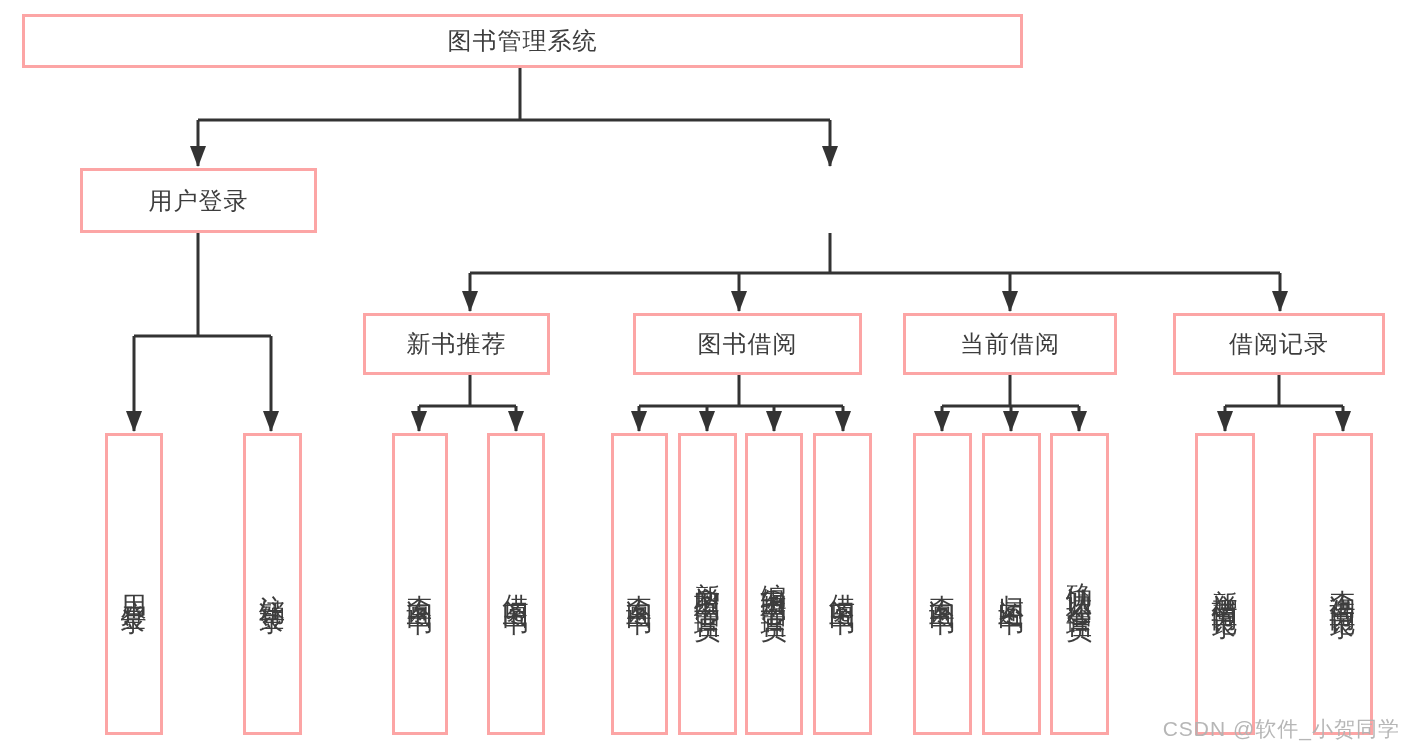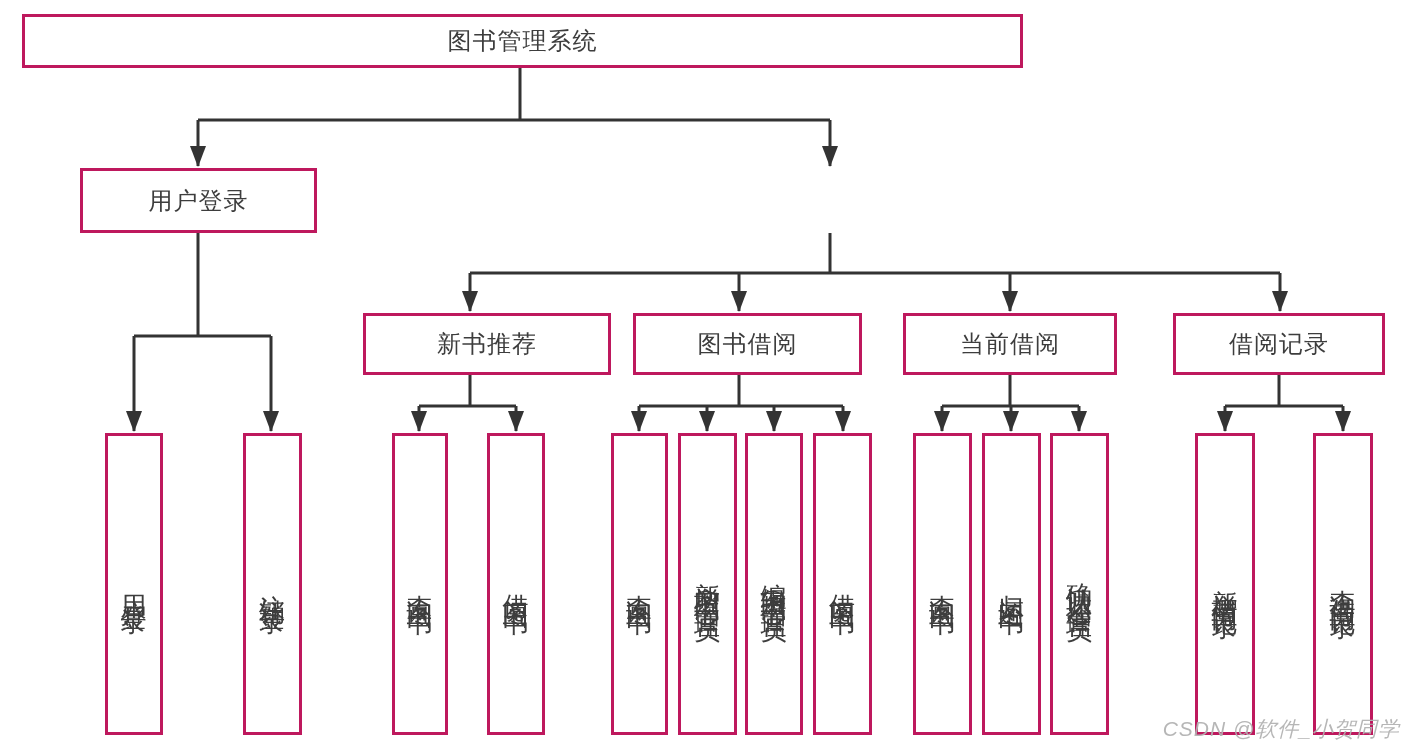--- a/index.html
+++ b/index.html
@@ -28,21 +28,21 @@
   }
   .connectors .arrows line {
     stroke: #333333;
     stroke-width: 3;
     marker-end: url(#arr);
   }
   .node {
     position: absolute;
     box-sizing: border-box;
     background: #ffffff;
-    border: 3px solid #be185d;
+    border: 3px solid #fca5a5;
     display: flex;
     align-items: center;
     justify-content: center;
     color: #3d3d3d;
     z-index: 1;
   }
   .hlabel {
     font-size: 24px;
     letter-spacing: 1px;
     white-space: nowrap;
@@ -57,21 +57,20 @@
   }
   .watermark {
     position: absolute;
     right: 5px;
     bottom: 4px;
     font-size: 21px;
     color: rgba(178, 178, 178, 0.95);
     letter-spacing: 1px;
     z-index: 5;
     white-space: nowrap;
-    font-style: italic;
   }
 </style>
 </head>
 <body>
 
 <div class="stage">
 
   <svg class="connectors" width="1405" height="747" viewBox="0 0 1405 747">
     <defs>
       <marker id="arr" viewBox="0 0 21 16" markerWidth="21" markerHeight="16" refX="20" refY="8" orient="auto" markerUnits="userSpaceOnUse">
@@ -119,21 +118,21 @@
   </svg>
 
   <div class="node" style="left:22px; top:14px; width:1001px; height:54px">
     <span class="hlabel">图书管理系统</span>
   </div>
 
   <div class="node" style="left:80px; top:168px; width:237px; height:65px">
     <span class="hlabel">用户登录</span>
   </div>
 
-  <div class="node" style="left:363px; top:313px; width:248px; height:62px">
+  <div class="node" style="left:363px; top:313px; width:187px; height:62px">
     <span class="hlabel">新书推荐</span>
   </div>
   <div class="node" style="left:633px; top:313px; width:229px; height:62px">
     <span class="hlabel">图书借阅</span>
   </div>
   <div class="node" style="left:1173px; top:313px; width:212px; height:62px">
     <span class="hlabel">借阅记录</span>
   </div>
   <div class="node" style="left:903px; top:313px; width:214px; height:62px">
     <span class="hlabel">当前借阅</span>

